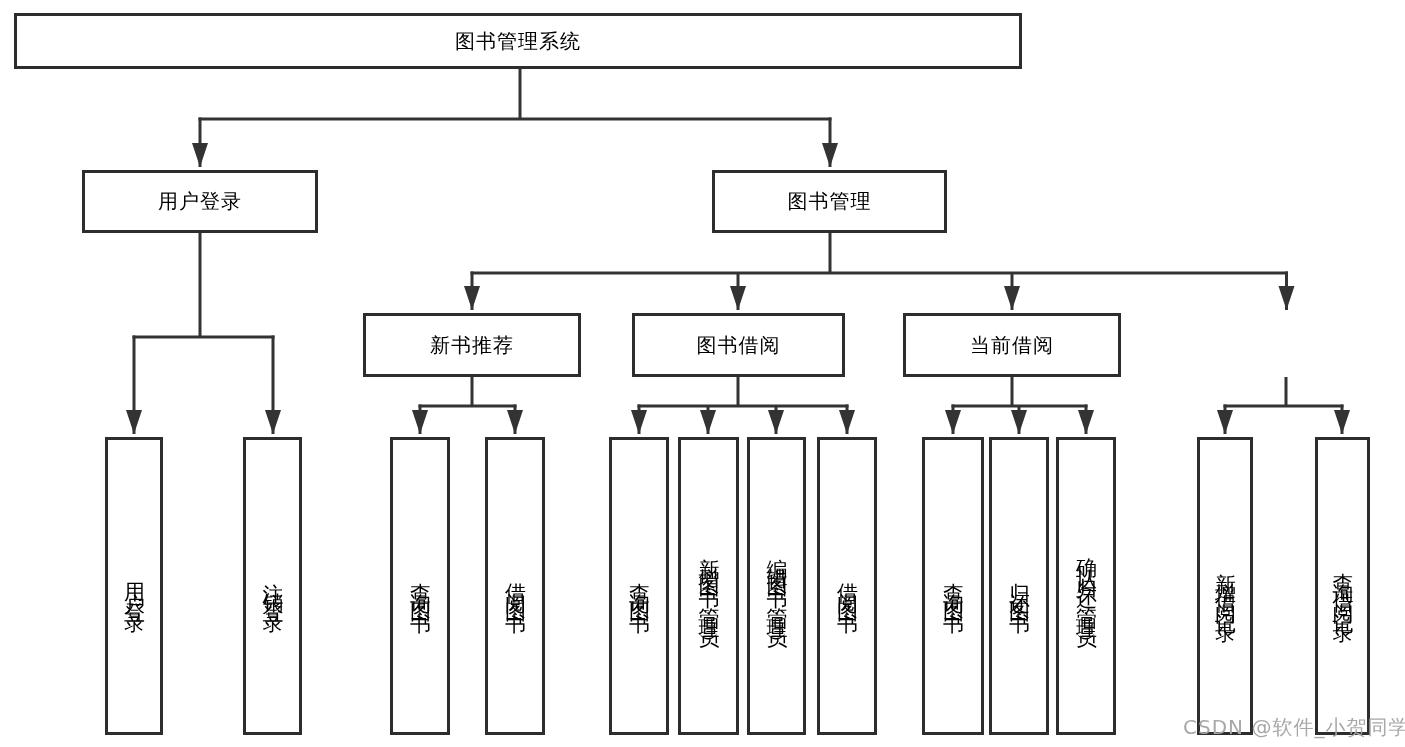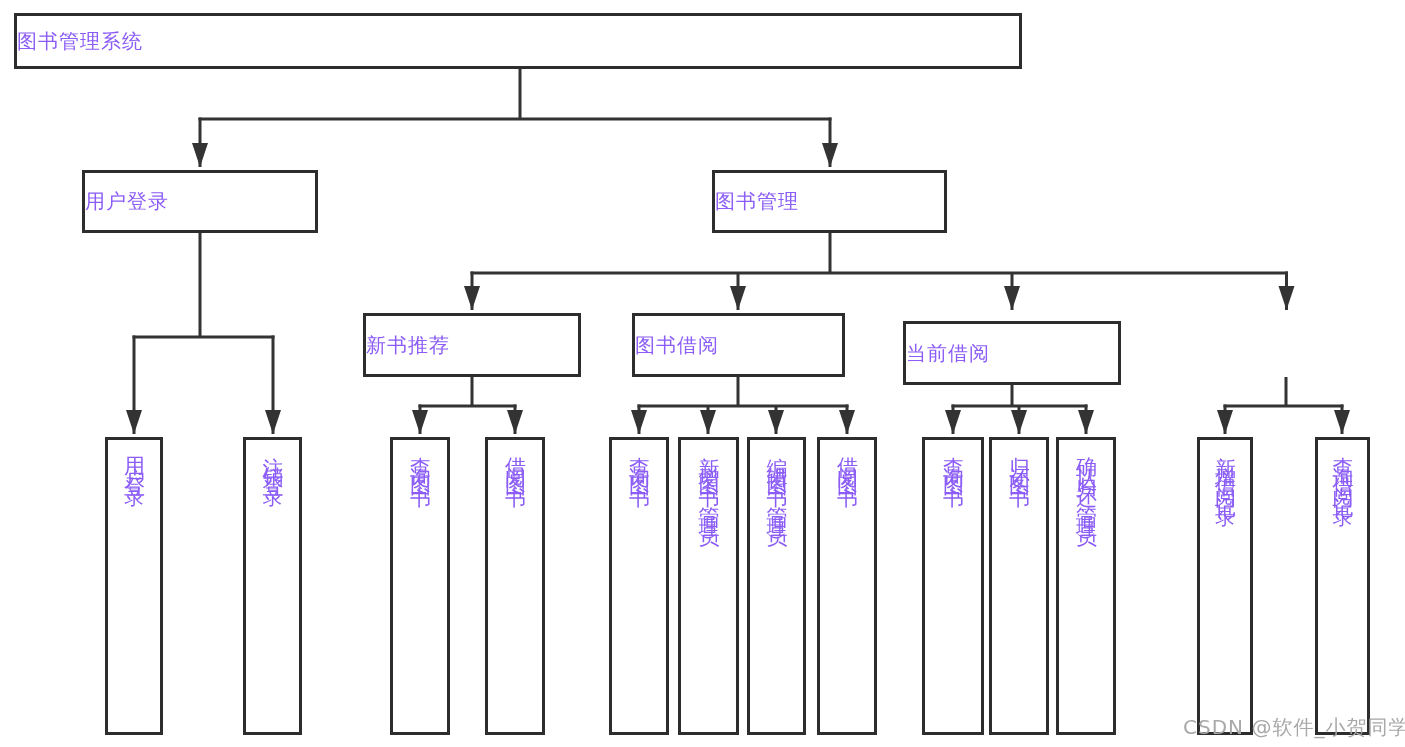--- a/index.html
+++ b/index.html
@@ -12,21 +12,22 @@
     overflow: hidden;
   }
   .connector-layer { position: absolute; left: 0; top: 0; }
   .node {
     position: absolute;
     box-sizing: border-box;
     background: #ffffff;
     border: 3px solid #2d2d2d;
     display: flex;
     align-items: center;
-    color: #8b5cf6;
+    justify-content: center;
+    color: #000000;
   }
   .hnode { font-size: 20px; letter-spacing: 1px; }
   .vnode {
     writing-mode: vertical-rl;
     text-orientation: mixed;
     font-size: 21px;
     letter-spacing: 10px;
     line-height: 1;
   }
   .watermark {
@@ -105,21 +106,21 @@
   <div class="node hnode" style="left:712px; top:170px; width:235px; height:63px;">
     <span>图书管理</span>
   </div>
 
   <div class="node hnode" style="left:363px; top:313px; width:218px; height:64px;">
     <span>新书推荐</span>
   </div>
   <div class="node hnode" style="left:632px; top:313px; width:213px; height:64px;">
     <span>图书借阅</span>
   </div>
-  <div class="node hnode" style="left:903px; top:321px; width:218px; height:64px;">
+  <div class="node hnode" style="left:903px; top:313px; width:218px; height:64px;">
     <span>当前借阅</span>
   </div>
 
   <div class="node vnode" style="left:105px; top:437px; width:58px; height:298px;">
     <span>用户登录</span>
   </div>
   <div class="node vnode" style="left:243px; top:437px; width:59px; height:298px;">
     <span>注销登录</span>
   </div>
   <div class="node vnode" style="left:390px; top:437px; width:60px; height:298px;">

